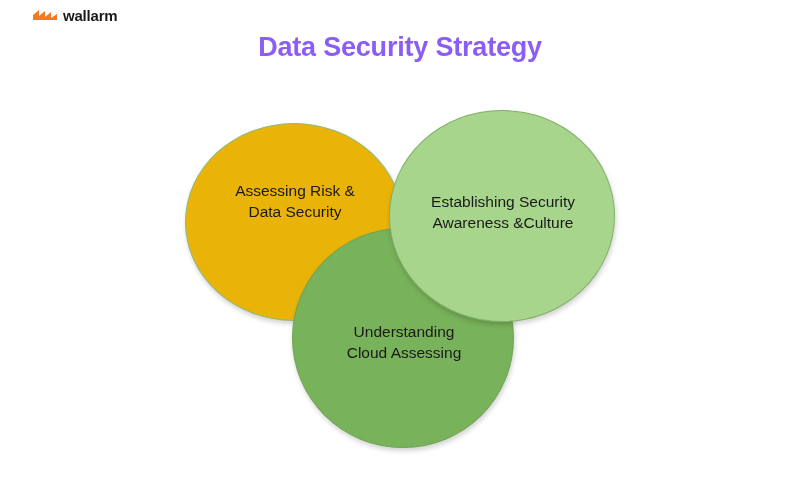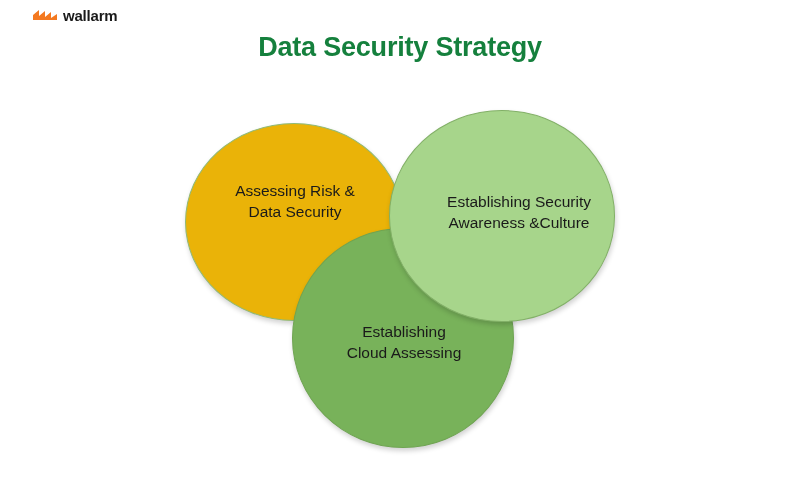--- a/index.html
+++ b/index.html
@@ -5,33 +5,33 @@
   html, body { margin: 0; padding: 0; }
   body {
     width: 800px; height: 480px; background: #ffffff; position: relative; overflow: hidden;
     font-family: "DejaVu Sans", "Liberation Sans", sans-serif;
   }
   .logo { position: absolute; left: 32px; top: 7px; display: flex; height: 18px; }
   .logo svg { width: 26px; height: 16px; }
   .logo-text { margin-left: 5px; font-size: 15px; font-weight: 600; color: #1a1a1a; letter-spacing: -0.2px; font-family: "Liberation Sans", sans-serif; }
   .title {
     position: absolute; left: 0; width: 800px; top: 32px; text-align: center;
-    font-size: 27px; font-weight: bold; color: #15803d; font-family: "Liberation Sans", sans-serif; letter-spacing: -0.2px;
+    font-size: 27px; font-weight: bold; color: #8b5cf6; font-family: "Liberation Sans", sans-serif; letter-spacing: -0.2px;
   }
   .circle {
     position: absolute; border-radius: 50%; box-sizing: border-box;
     display: flex; align-items: center; justify-content: center; text-align: center;
     color: #1a1a1a; font-size: 15.5px; line-height: 21px; font-family: "Liberation Sans", sans-serif;
     box-shadow: 1px 3px 5px rgba(0,0,0,0.18);
   }
   .c1 { left: 185px; top: 123px; width: 218px; height: 198px; background: #eab308; border: 1px solid #8fba78; z-index: 1; }
   .c2 { left: 389px; top: 110px; width: 226px; height: 212px; background: #a7d58b; border: 1px solid #82b067; z-index: 3; }
   .c3 { left: 292px; top: 228px; width: 222px; height: 220px; background: #78b25a; border: 1px solid #6fa452; z-index: 2; }
   .c1 .label { position: absolute; left: 20px; width: 178px; top: 56px; }
-  .c2 .label { position: absolute; left: 0; width: 226px; top: 80px; padding-left: 16px; }
+  .c2 .label { position: absolute; left: 0; width: 226px; top: 80px; }
   .c3 .label { position: absolute; left: 0; width: 222px; top: 92px; }
   .label span { display: block; }
 </style>
 </head>
 <body>
 
 <div class="logo">
   <svg viewBox="0 0 26 16">
     <path d="M1 8 L7 3 L7 9 L13 4 L13 10 L19 5 L19 11 L25 7 L25 13 L1 13 Z" fill="#f47920"></path>
   </svg>
@@ -42,21 +42,21 @@
 
 <div class="circle c1">
   <div class="label">
     <span>Assessing Risk &amp;</span>
     <span>Data Security</span>
   </div>
 </div>
 
 <div class="circle c3">
   <div class="label">
-    <span>Establishing</span>
+    <span>Understanding</span>
     <span>Cloud Assessing</span>
   </div>
 </div>
 
 <div class="circle c2">
   <div class="label">
     <span>Establishing Security</span>
     <span>Awareness &amp;Culture</span>
   </div>
 </div>

